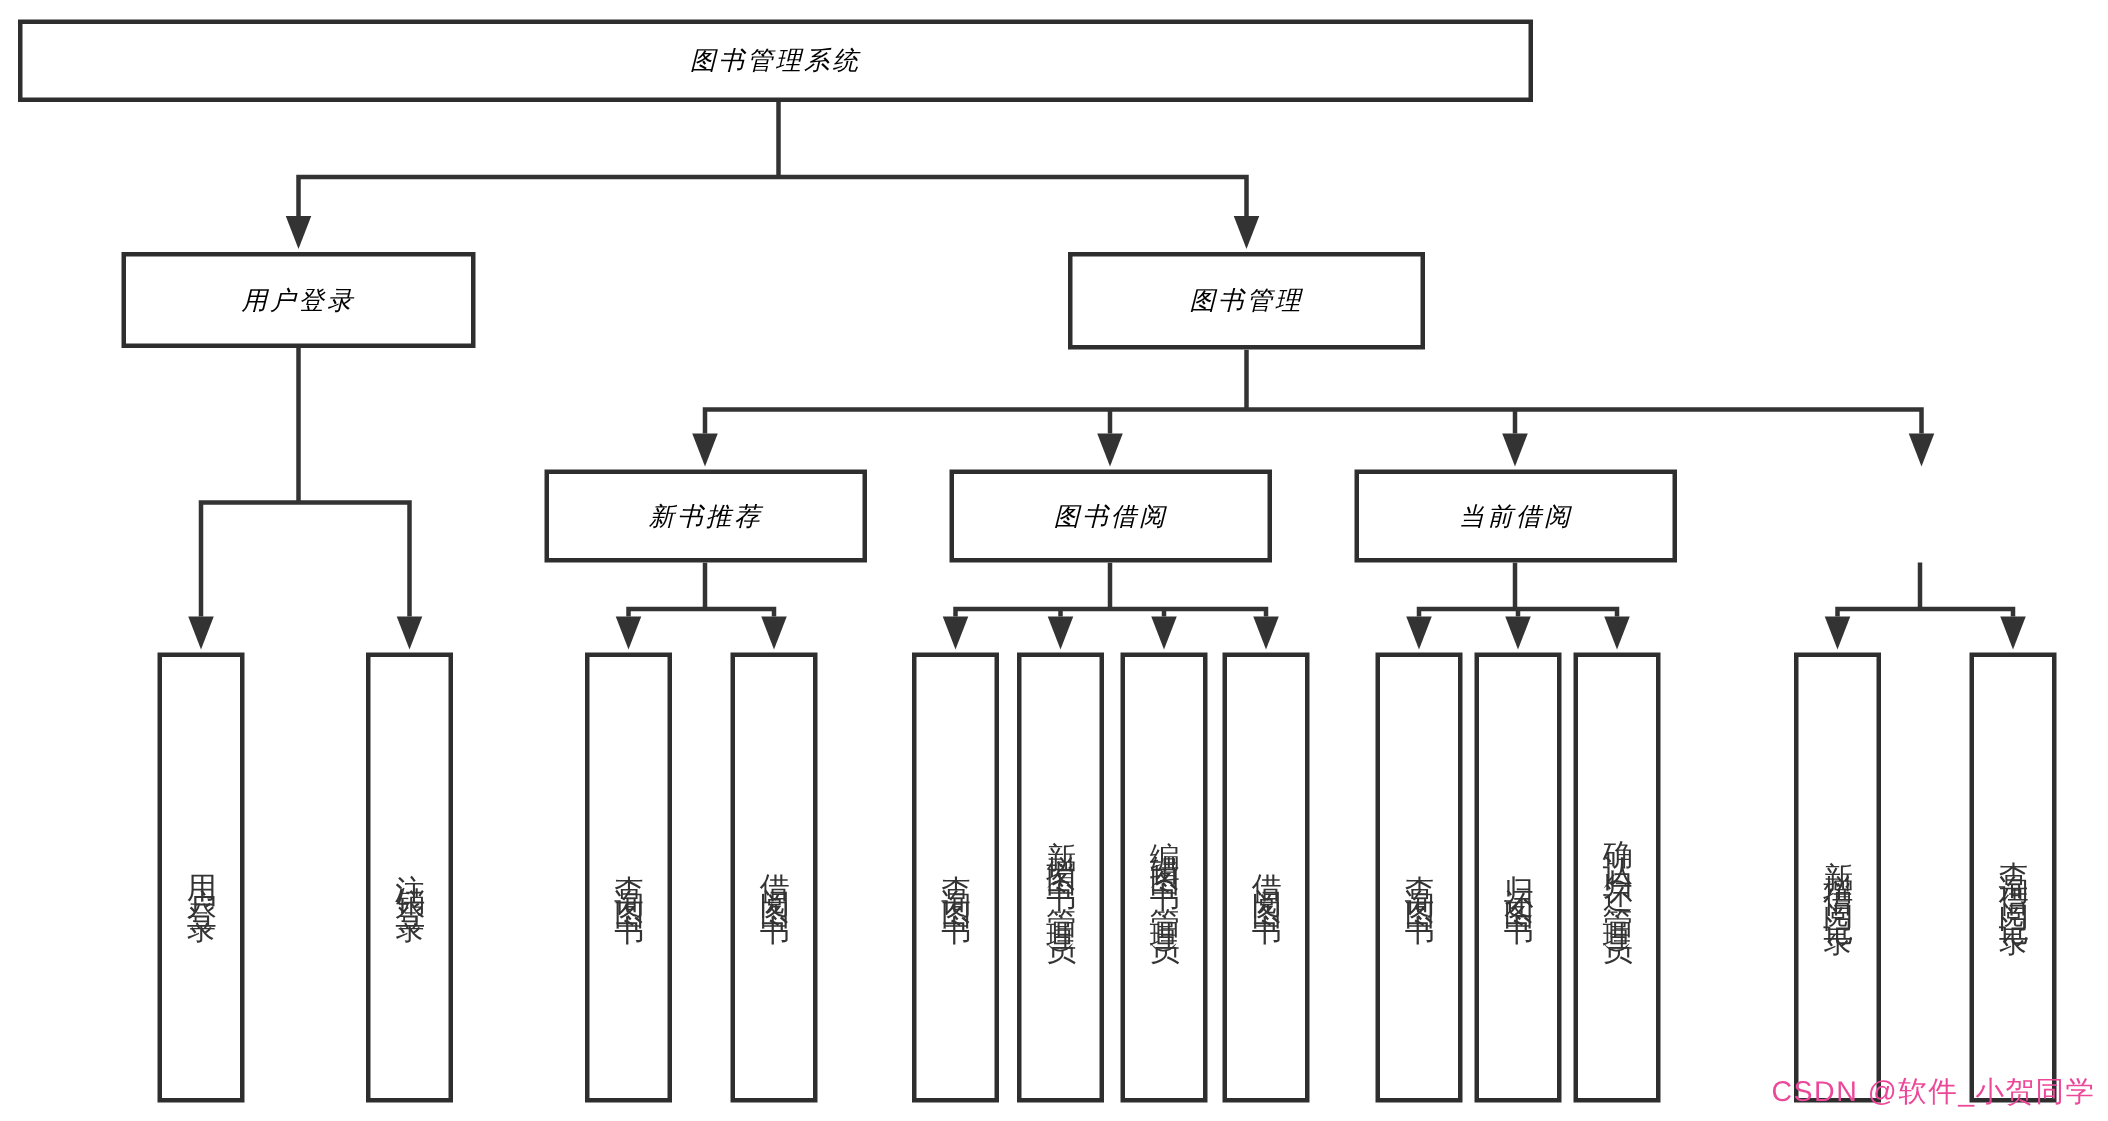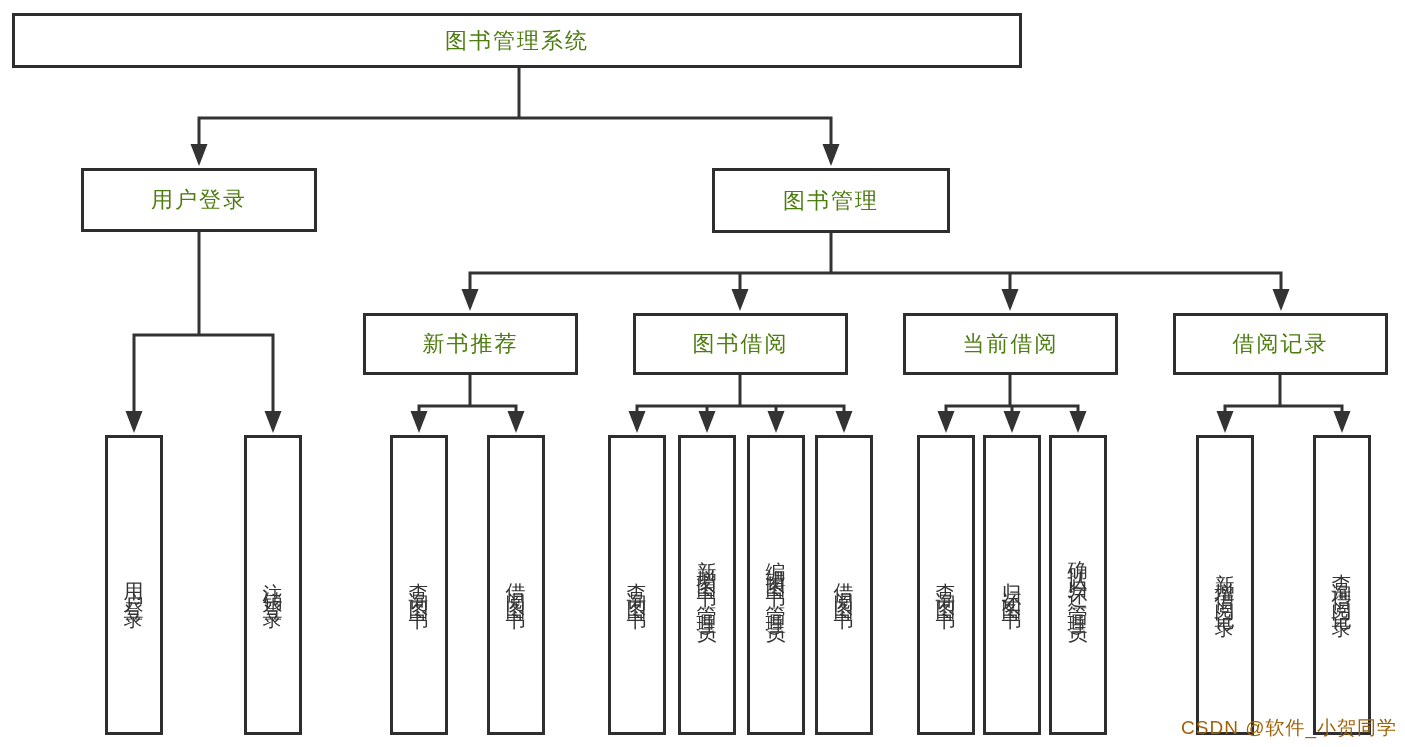--- a/index.html
+++ b/index.html
@@ -20,24 +20,25 @@
   .box {
     position: absolute;
     background: #ffffff;
     border: 3px solid #2e2e2e;
     display: flex;
     align-items: center;
     justify-content: center;
     color: #333333;
   }
   .hlabel {
-    font-size: 22px;
+    font-size: 17px;
     letter-spacing: 2px;
-    color: #4d7c0f;
+    color: #000000;
     white-space: nowrap;
+    font-style: italic;
   }
   .leaf .vlabel {
     writing-mode: vertical-rl;
     text-orientation: mixed;
     font-size: 20px;
     letter-spacing: 9px;
     line-height: 1;
     color: #333333;
     white-space: nowrap;
     max-height: 292px;
@@ -62,21 +63,21 @@
   .lf-4a { left: 917px; }
   .lf-4b { left: 983px; }
   .lf-4c { left: 1049px; }
   .lf-5a { left: 1196px; }
   .lf-5b { left: 1313px; }
   .watermark {
     position: absolute;
     right: 8px;
     bottom: 6px;
     font-size: 19px;
-    color: #a16207;
+    color: #ec4899;
     letter-spacing: 1px;
     z-index: 5;
     white-space: nowrap;
   }
 </style>
 </head>
 <body>
 
 <div class="canvas">
 
@@ -145,23 +146,20 @@
 
   <div class="box lv2-b">
     <span class="hlabel">图书管理</span>
   </div>
   <div class="box lv3 lv3-b">
     <span class="hlabel">图书借阅</span>
   </div>
   <div class="box lv3 lv3-c">
     <span class="hlabel">当前借阅</span>
   </div>
-  <div class="box lv3 lv3-d">
-    <span class="hlabel">借阅记录</span>
-  </div>
 
   <div class="box leaf lf-1a">
     <span class="vlabel">用户登录</span>
   </div>
   <div class="box leaf lf-1b">
     <span class="vlabel">注销登录</span>
   </div>
 
   <div class="box leaf lf-2a">
     <span class="vlabel">查询图书</span>

